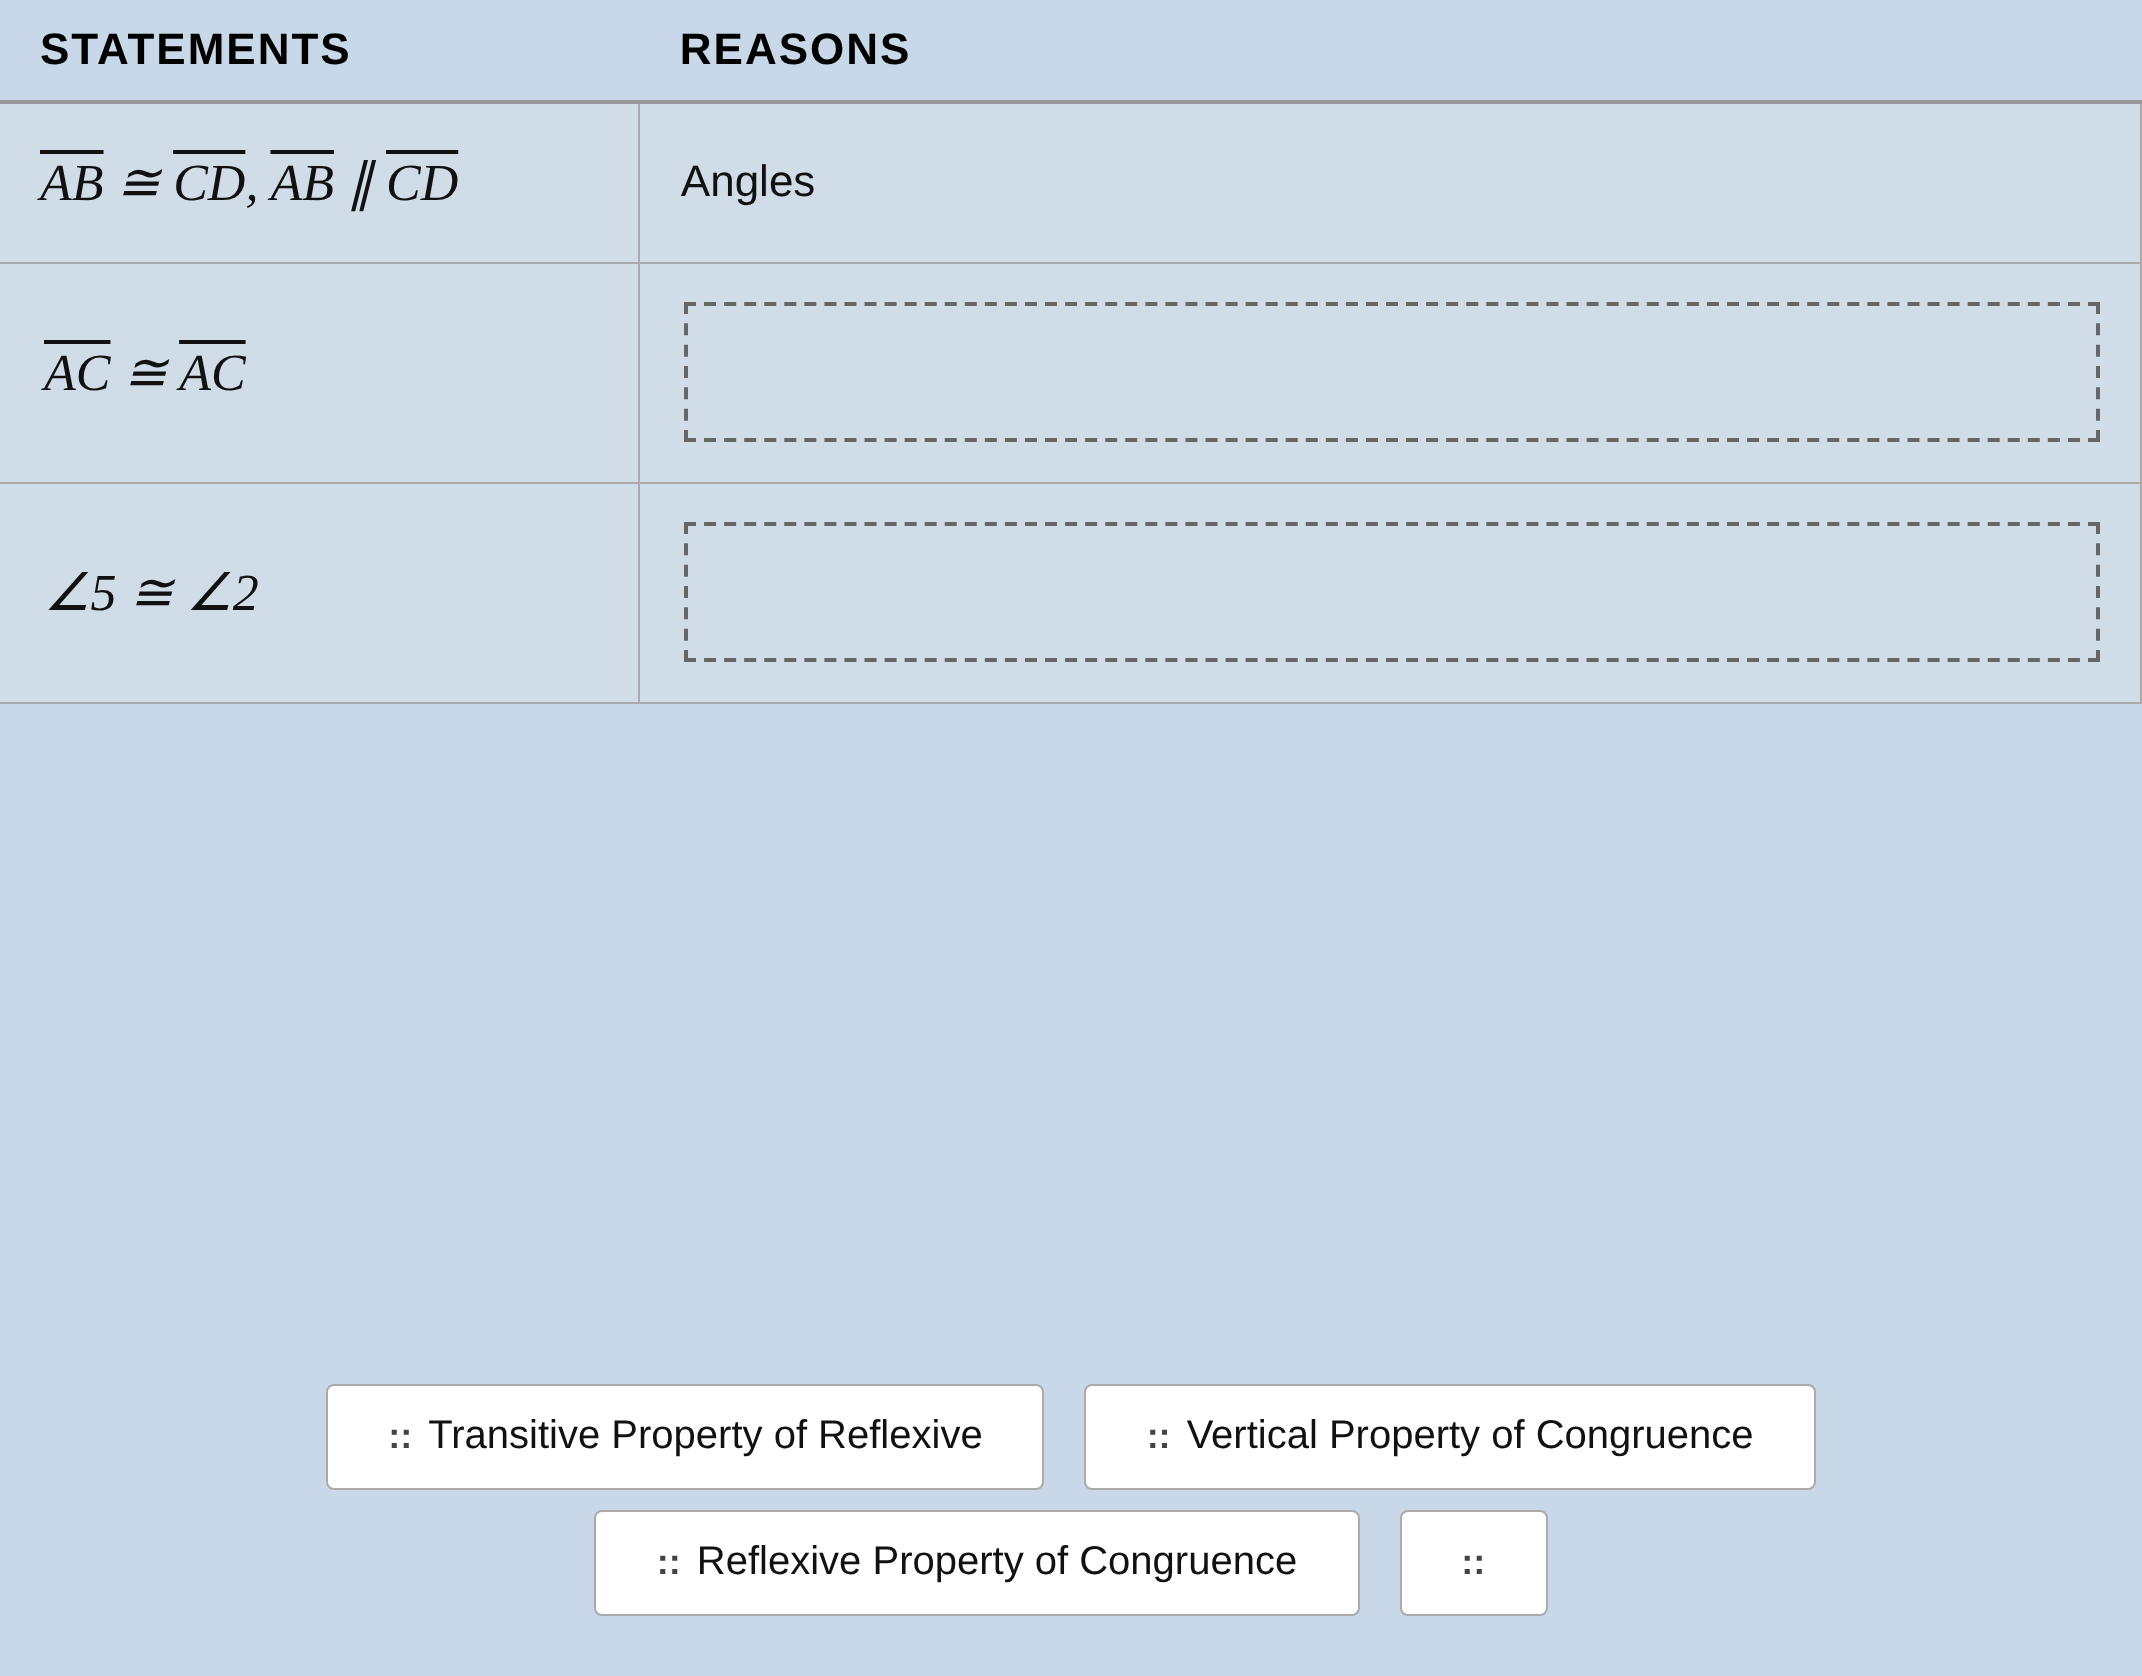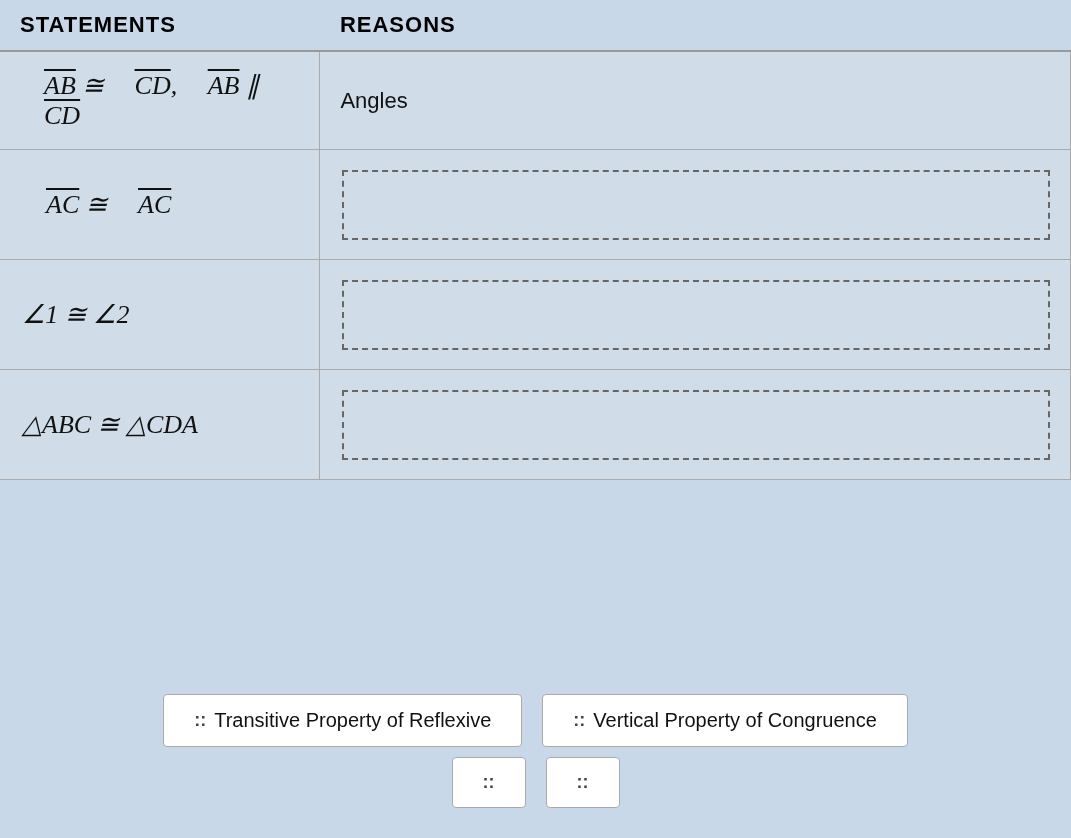--- a/index.html
+++ b/index.html
@@ -65,21 +65,20 @@
 
     .proof-table td.reason-cell {
       font-size: 22px;
       color: #111;
       font-style: normal;
       font-family: Arial, sans-serif;
     }
 
     .overline {
       text-decoration: overline;
-      margin-left: 24px;
     }
 
     .given-text {
       font-family: Arial, sans-serif;
       font-style: normal;
       font-size: 22px;
     }
 
     .dashed-box {
       border: 2px dashed #666;
@@ -173,55 +172,46 @@
             </span>
           </td>
           <td class="reason-cell">
             <div class="dashed-box"></div>
           </td>
         </tr>
 
         <tr class="other-row">
           <td class="statement-cell">
             <span>
-              ∠1 ≅ ∠2
+              ∠5 ≅ ∠2
             </span>
           </td>
           <td class="reason-cell">
             <div class="dashed-box"></div>
           </td>
         </tr>
 
-        <tr class="other-row">
-          <td class="statement-cell">
-            <span>
-              △ABC ≅ △CDA
-            </span>
-          </td>
-          <td class="reason-cell">
-            <div class="dashed-box"></div>
-          </td>
-        </tr>
       </tbody>
     </table>
   </div>
 
   <div class="drag-options">
     <div class="drag-row">
       <div class="drag-tile">
         <span class="drag-icon">::</span>
         <span>Transitive Property of Reflexive</span>
       </div>
       <div class="drag-tile">
         <span class="drag-icon">::</span>
         <span>Vertical Property of Congruence</span>
       </div>
     </div>
     <div class="drag-row">
       <div class="drag-tile">
         <span class="drag-icon">::</span>
+        <span>Reflexive Property of Congruence</span>
       </div>
       <div class="drag-tile">
         <span class="drag-icon">::</span>
       </div>
     </div>
   </div>
 </div>
 
 </body></html>

